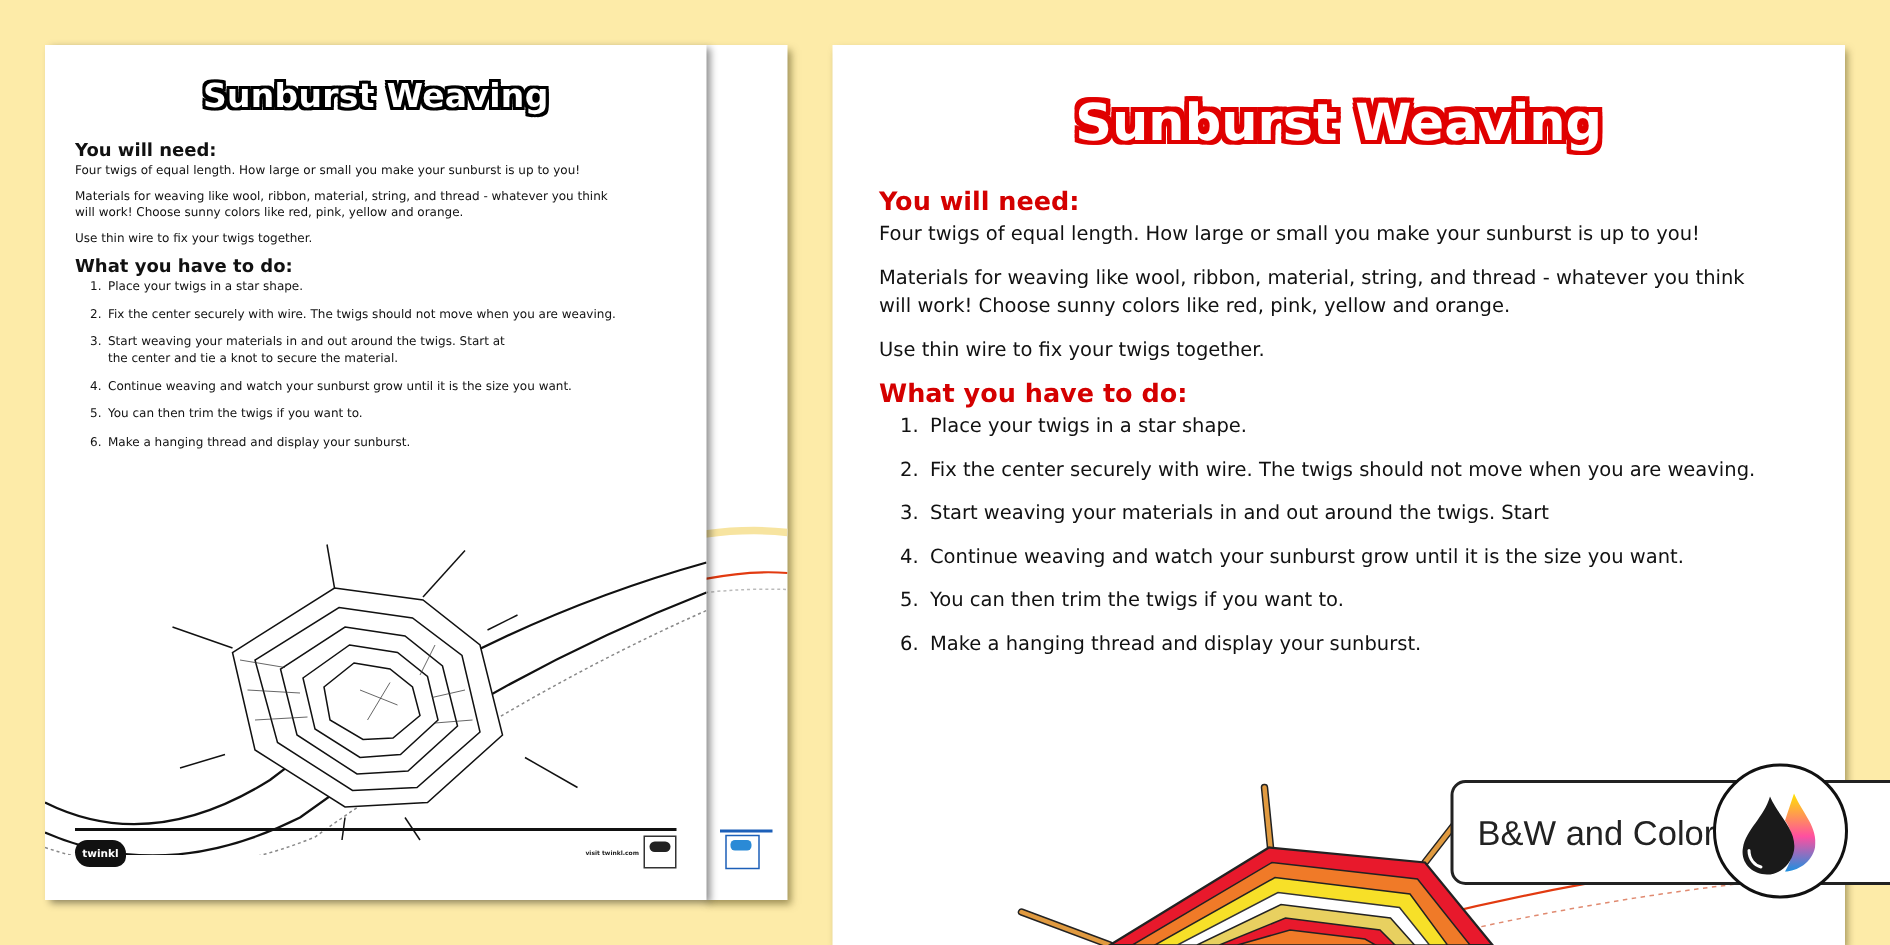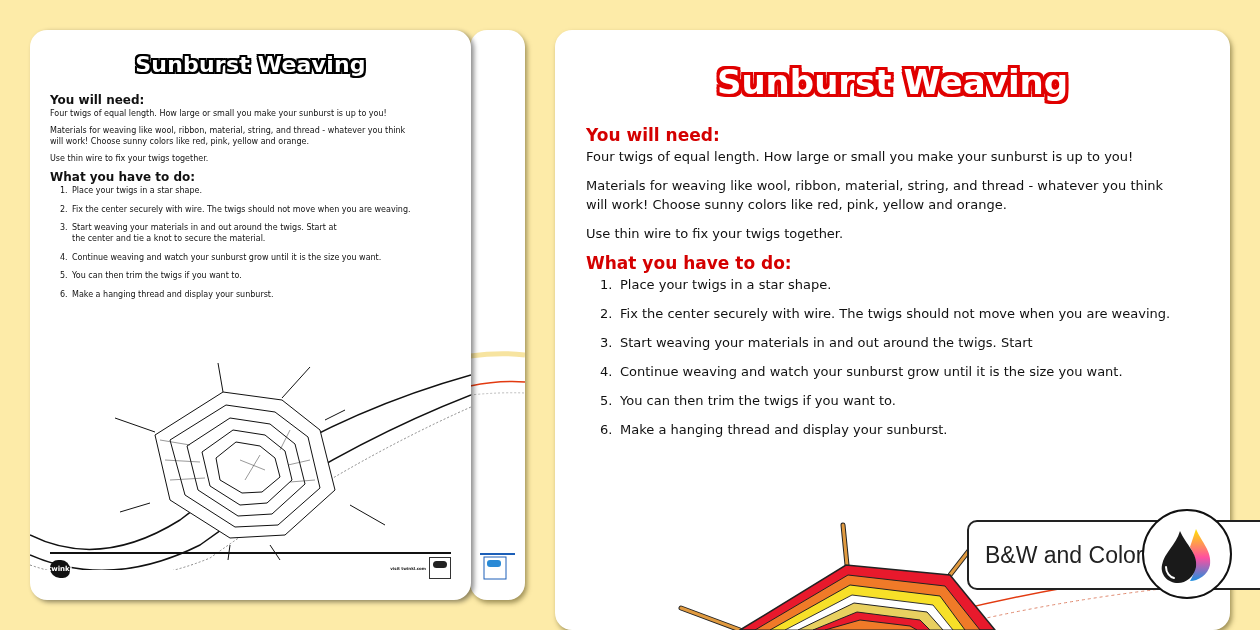--- a/index.html
+++ b/index.html
@@ -6,21 +6,20 @@
     html, body { width: 1260px; height: 630px; overflow: hidden; }
     body {
       background: #fdeba8;
       position: relative;
       font-family: "DejaVu Sans", sans-serif;
     }
     .sheet {
       position: absolute;
       background: #fff;
       box-shadow: 2px 3px 5px rgba(80,70,20,0.55);
-      border-radius: 17px;
     }
     
     #back-sheet { left: 470px; top: 30px; width: 55px; height: 570px; }
     
     #bw-sheet { left: 30px; top: 30px; width: 441px; height: 570px; box-shadow: 3px 2px 5px rgba(0,0,0,0.45); }
     
     #color-sheet { left: 555px; top: 30px; width: 675px; height: 600px; }
 
     .title-bw {
       position: absolute; left: 0; right: 0; top: 22px; text-align: center;
@@ -47,21 +46,21 @@
     }
     .c-content { position: absolute; left: 31px; top: 95px; width: 610px; color: #111; }
     .c-h { font-weight: bold; font-size: 17px; color: #d40000; margin-bottom: 2px; }
     .c-p { font-size: 13px; line-height: 19px; margin-bottom: 10px; }
     .c-list { list-style: none; margin-left: 14px; margin-top: 2px; }
     .c-list li { font-size: 13px; line-height: 19px; margin-bottom: 10px; display: flex; }
     .c-list li .num { width: 20px; flex: none; }
 
     .footer-line { position: absolute; left: 20px; right: 20px; top: 522px; height: 2px; background: #111; }
     .twinkl-logo {
-      position: absolute; left: 20px; top: 530px; width: 20px; height: 18px;
+      position: absolute; left: 20px; top: 530px; width: 34px; height: 18px;
       background: #111; border-radius: 9px 10px 8px 11px; color: #fff; font-size: 7px; font-weight: bold;
       display: flex; align-items: center; justify-content: center;
     }
     .footer-url { position: absolute; right: 45px; top: 536px; font-size: 4px; font-weight: bold; color: #222; }
     .footer-badge {
       position: absolute; right: 20px; top: 527px; width: 22px; height: 22px;
       border: 1px solid #333; background: #fff;
     }
     .footer-badge::before { content: ""; position: absolute; left: 3px; top: 3px; width: 14px; height: 7px; background: #222; border-radius: 4px; }
 

